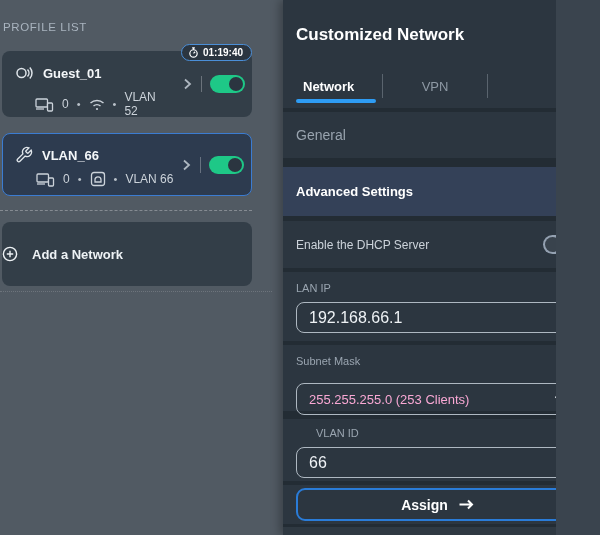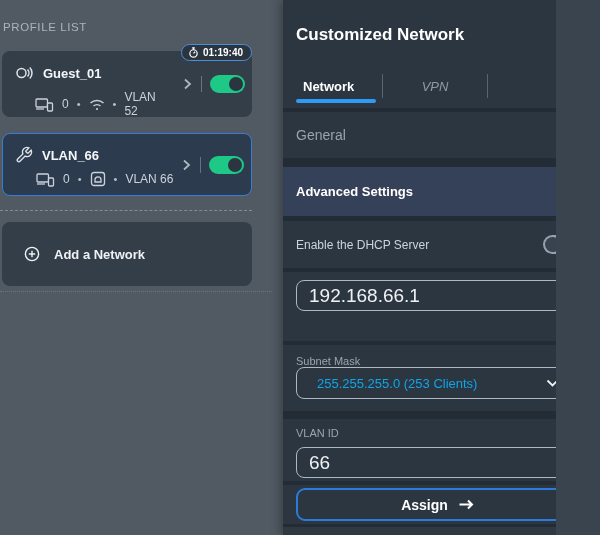--- a/index.html
+++ b/index.html
@@ -62,21 +62,21 @@
     position:absolute; left:0; width:252px; height:0;
     border-top:1px dashed rgba(255,255,255,.30);
   }
   .faint-sep {
     position:absolute; left:0; width:272px; height:0;
     border-top:1px dotted rgba(255,255,255,.16);
   }
   .add-card {
     position:absolute; left:2px; top:222px; width:250px; height:64px;
     background:#333e48; border-radius:8px;
-    display:flex; align-items:center; gap:14px; padding-left:22px;
+    display:flex; align-items:center; gap:14px; 
     color:#eef2f5; cursor:pointer;
   }
   .add-label { font-size:13px; font-weight:bold; }
 
   
   .panel {
     position:absolute; left:283px; top:0; width:317px; height:535px;
     background:#232c34; box-shadow:-4px 0 8px rgba(0,0,0,.25);
   }
   .blk { position:absolute; left:0; width:317px; background:#2c3640; }
@@ -85,21 +85,21 @@
   .panel-title {
     position:absolute; left:13px; top:25px;
     font-size:17px; font-weight:bold; color:#fff;
   }
   .trash-btn { position:absolute; right:20px; top:15px; color:#9aa5ae; cursor:pointer; }
   .tabs { position:absolute; left:13px; right:10px; top:72px; height:28px; display:flex; }
   .tab { display:flex; align-items:center; justify-content:center;
          font-size:13px; color:#8e99a4; cursor:pointer; }
   .tab.t0 { width:86px; justify-content:flex-start; padding-left:7px;
             color:#fff; font-weight:bold; }
-  .tab.t1 { width:104px;font-style:italic; }
+  .tab.t1 { width:104px; }
   .tab.t2 { flex:1; }
   .tab-div { width:1px; height:24px; margin-top:2px; background:#5a646e; }
   .tab-underline {
     position:absolute; left:13px; top:99px; width:80px; height:4px;
     border-radius:2px; background:#2e9cf4;
   }
 
   .row { display:flex; align-items:center; justify-content:space-between;
          padding:0 20px 0 13px; cursor:pointer; }
   .general-row  { top:112px; height:46px; color:#98a3ae; font-size:14px; }
@@ -109,28 +109,28 @@
   .chev { color:#dfe4e8; }
 
   .field-blk { padding:0 20px 0 13px; }
   .lanip-blk  { top:272px; height:69px; }
   .subnet-blk { top:345px; height:66px; }
   .vlan-blk   { top:419px; height:62px; }
   .field-label { font-size:11px; color:#9aa5b0; padding-top:10px; }
   .text-input {
     margin-top:8px; width:100%; height:31px;
     background:transparent; border:1px solid #aeb8c1; border-radius:8px;
-    color:#eef2f5; font-size:19px; font-family:"Liberation Sans",sans-serif;
+    color:#eef2f5; font-size:16px; font-family:"Liberation Sans",sans-serif;
     padding:4px 12px; outline:none;
   }
   .select-box {
-    margin-top:0; width:100%; height:32px;
+    margin-top:16px; width:100%; height:32px;
     border:1px solid #aeb8c1; border-radius:8px;
     display:flex; align-items:center; justify-content:space-between;
-    padding:0 20px; color:#0ea5e9; font-size:13px; cursor:pointer;
+    padding:0 12px; color:#f9a8d4; font-size:13px; cursor:pointer;
   }
   .assign-blk { top:485px; height:39px; }
   .assign-btn {
     margin:3px 20px 0 13px; width:284px; height:33px;
     border:2px solid #2a7cd8; border-radius:9px; background:transparent;
     display:flex; align-items:center; justify-content:center; gap:10px;
     color:#fff; font-size:14px; font-weight:bold; cursor:pointer;
   }
   .bottom-strip { top:527px; height:8px; background:#2f3942; }
 </style>
@@ -296,37 +296,38 @@
     </div>
 
     <div class="blk row dhcp-row">
       <span>Enable the DHCP Server</span>
       <div class="toggle off">
         <div class="knob"></div>
       </div>
     </div>
 
     <div class="blk field-blk lanip-blk">
+      <div class="field-label">LAN IP</div>
       <input class="text-input" type="text" value="192.168.66.1" style="">
     </div>
 
     <div class="blk field-blk subnet-blk">
       <div class="field-label">Subnet Mask</div>
       <div class="select-box">
         <span>255.255.255.0 (253 Clients)</span>
         <span>
           <svg width="13" height="9" viewBox="0 0 13 9" fill="none" stroke="#eef2f5" stroke-width="1.8">
             <path d="M1.5 1.5l5 5 5-5"></path>
           </svg>
         </span>
       </div>
     </div>
 
     <div class="blk field-blk vlan-blk">
-      <div class="field-label" style="padding-top:8px;">VLAN ID</div>
+      <div class="field-label" style="padding-top:8px;margin-left:20px;">VLAN ID</div>
       <input class="text-input" type="text" value="66" style="">
     </div>
 
     <div class="blk assign-blk">
       <div class="assign-btn">
         <span>Assign</span>
         <span>
           <svg width="17" height="13" viewBox="0 0 17 13" fill="none" stroke="#ffffff" stroke-width="2">
             <path d="M1.5 6.5h12.5M10 2.5l4 4-4 4"></path>
           </svg>

